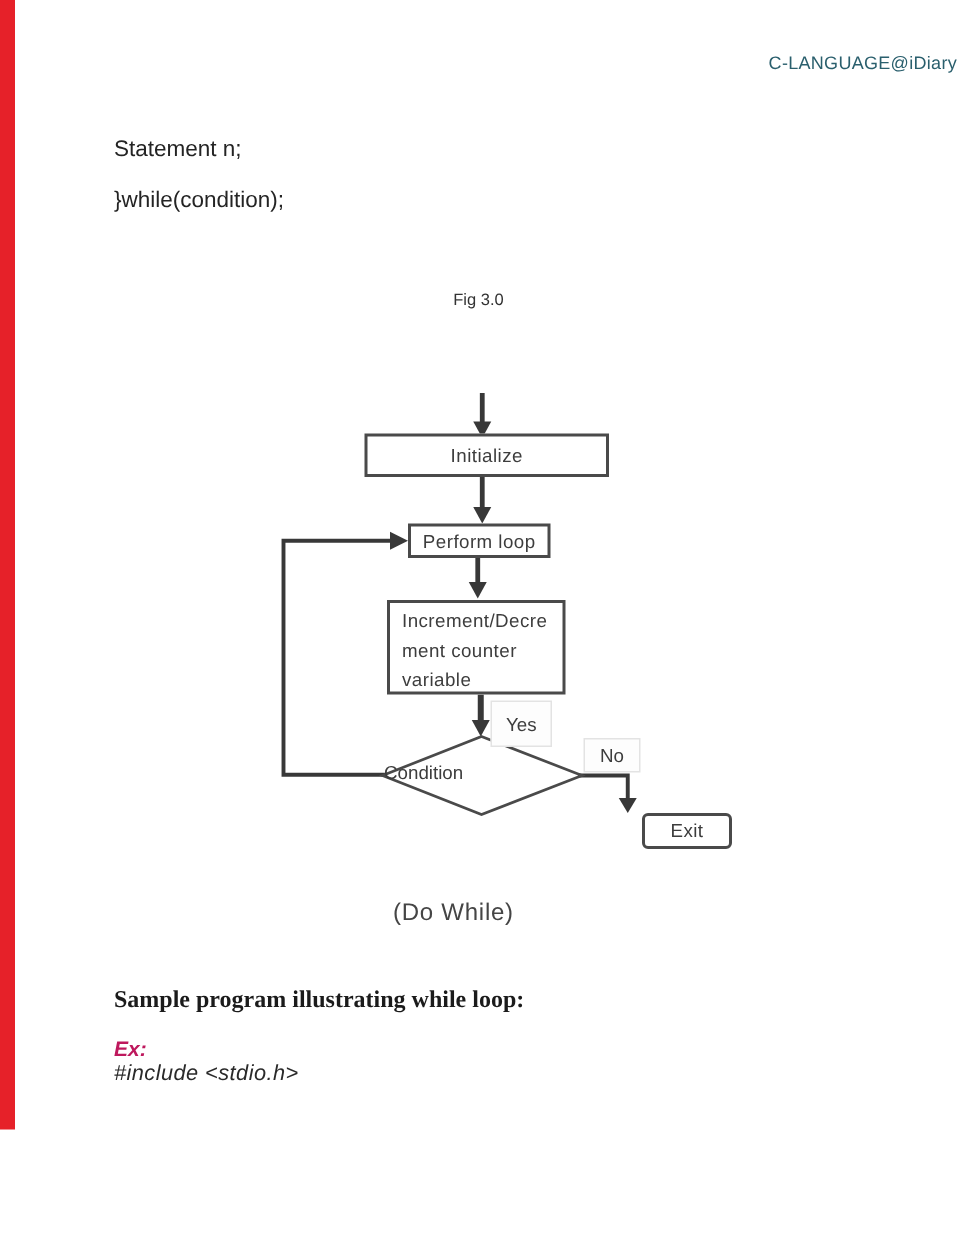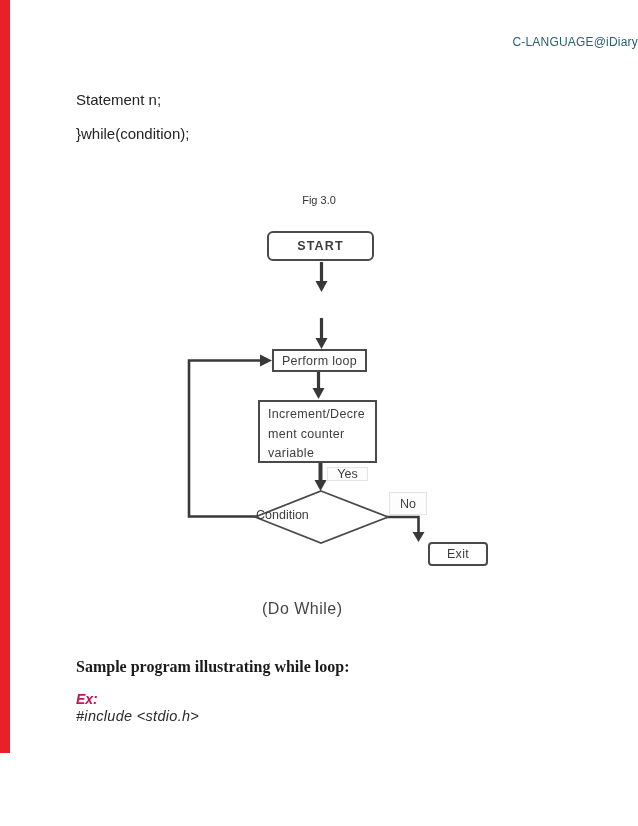--- a/index.html
+++ b/index.html
@@ -79,21 +79,21 @@
     position: absolute;
     background: #fdfdfd;
     border: 1px solid #e3e3e3;
     box-sizing: border-box;
     display: flex;
     align-items: center;
     justify-content: center;
     font-size: 12.5px;
     color: #3d3d3d;
   }
-  #label-yes { left: 327px; top: 467px; width: 41px; height: 14px; }
+  #label-yes { left: 327px; top: 467px; width: 41px; height: 31px; }
   #label-no  { left: 389px; top: 492px; width: 38px; height: 23px; }
 
   #connector-svg { left: 0; top: 0; pointer-events: none; }
 
   #do-while-caption {
     left: 262px; top: 600px;
     font-size: 16px;
     color: #454545;
     letter-spacing: 0.5px;
   }
@@ -169,21 +169,21 @@
     </g>
 
     <g>
       <polyline points="386,517 418.5,517 418.5,533" fill="none" stroke="#383838" stroke-width="2.6"></polyline>
       <polygon points="412.5,532 424.5,532 418.5,542" fill="#383838"></polygon>
     </g>
 
     <polygon points="321,491 388,517 321,543 255,517" fill="#ffffff" stroke="#4a4a4a" stroke-width="1.8"></polygon>
   </svg>
 
-  <div id="node-start" class="node">START</div>
+  <div id="node-initialize" class="node">Initialize</div>
   <div id="node-perform" class="node">Perform loop</div>
   <div id="node-increment" class="node">
     <div>Increment/Decre</div>
     <div>ment counter</div>
     <div>variable</div>
   </div>
   <div id="node-condition-label" class="abs">Condition</div>
   <div id="node-exit" class="node">Exit</div>
 
   <div id="label-yes" class="edge-label">Yes</div>

